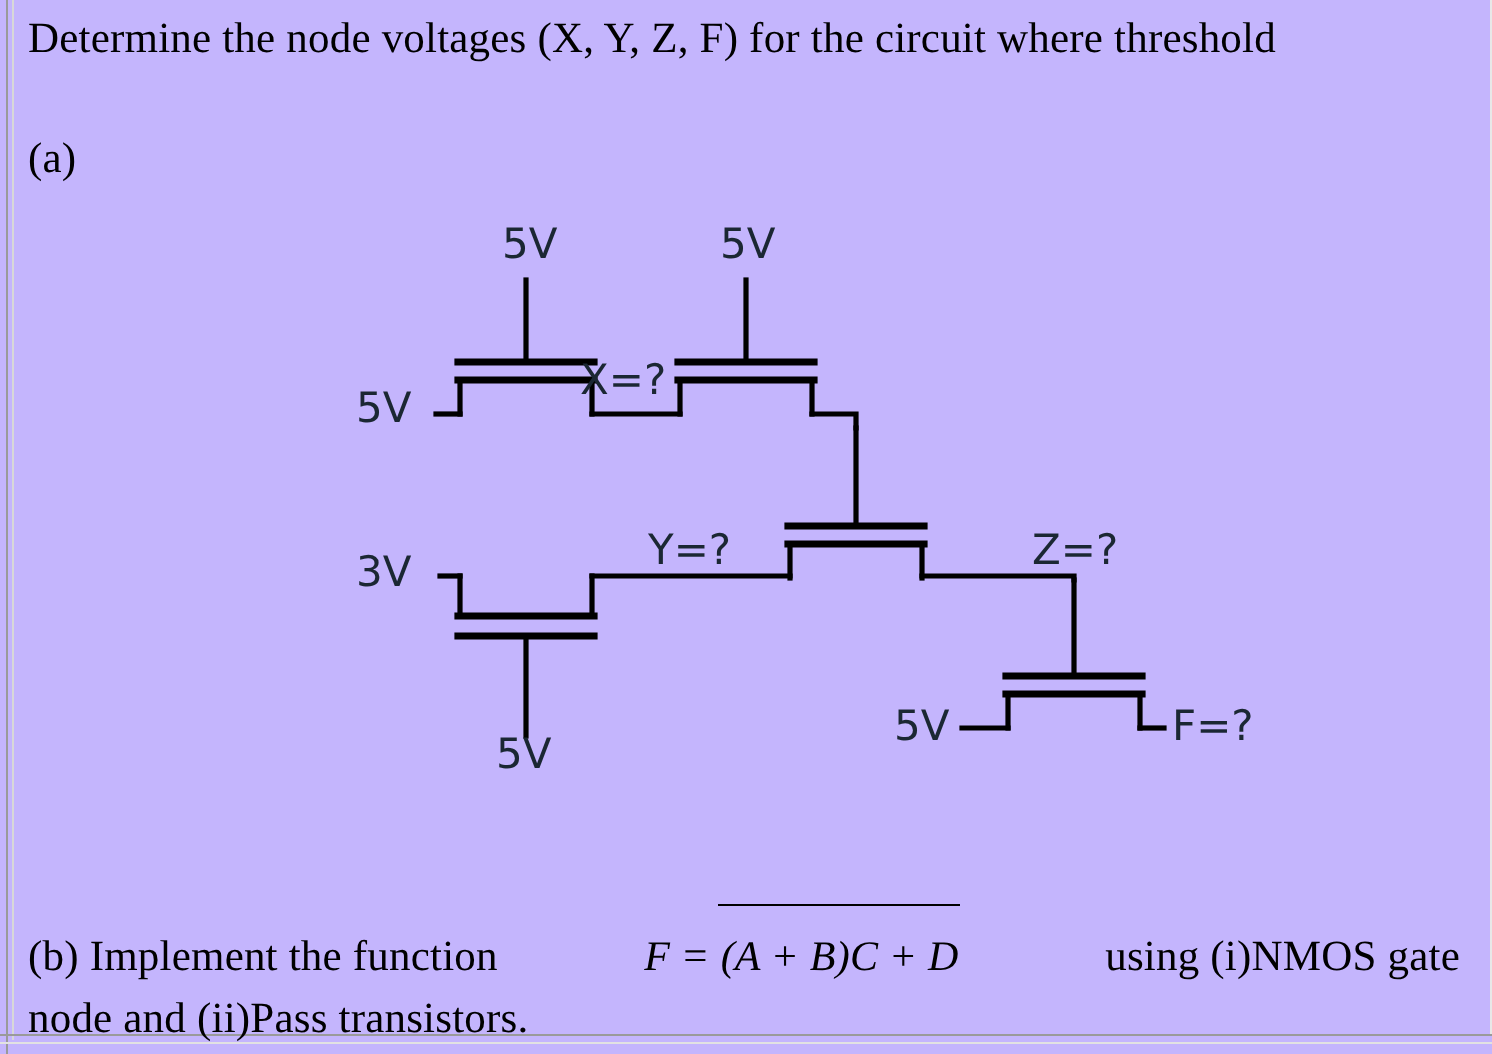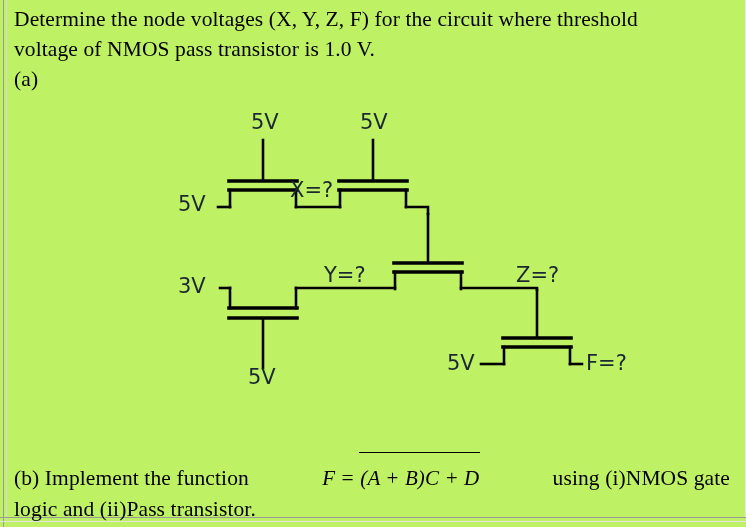--- a/index.html
+++ b/index.html
@@ -5,21 +5,21 @@
 <style>
   html, body {
     margin: 0;
     padding: 0;
     background: #ffffff;
   }
   #page {
     position: relative;
     width: 746px;
     height: 527px;
-    background: #bef264;
+    background: #c4b5fd;
     overflow: hidden;
     font-family: "Liberation Serif", "DejaVu Serif", serif;
   }
   
   .frame-left {
     position: absolute;
     left: 3px; top: 0; width: 1px; height: 527px;
     background: #9a9a9a;
   }
   .frame-left2 {
@@ -113,21 +113,20 @@
 <div id="page">
 
   <div class="frame-left"></div>
   <div class="frame-left2"></div>
   <div class="frame-right"></div>
   <div class="frame-bottom"></div>
   <div class="frame-bottom2"></div>
 
   <div class="prose" id="intro-text">
     <span class="ln">Determine the node voltages (X, Y, Z, F) for the circuit where threshold</span>
-    <span class="ln">voltage of NMOS pass transistor is 1.0 V.</span>
   </div>
 
   <div class="prose" id="part-a-label">(a)</div>
 
   <div id="circuit">
     <svg width="746" height="320" viewBox="0 0 746 320" xmlns="http://www.w3.org/2000/svg">
       <g id="wire-layer">
           <polyline points="218,111 230,111" fill="none" stroke="#000000" stroke-width="2.6" stroke-linecap="square" stroke-linejoin="miter"></polyline>
           <polyline points="296,111 340,111" fill="none" stroke="#000000" stroke-width="2.6" stroke-linecap="square" stroke-linejoin="miter"></polyline>
           <polyline points="406,111 428,111 428,118" fill="none" stroke="#000000" stroke-width="2.6" stroke-linecap="square" stroke-linejoin="miter"></polyline>
@@ -192,16 +191,16 @@
   <div class="prose" id="part-b-text">
     <span class="bline justified" style="display:flex; align-items:baseline; justify-content:space-between; width:716px;">
       <span>(b) Implement the function</span>
       <span style="white-space:nowrap;">
         <span class="mathvar">F</span>
         <span>=</span>
         <span class="mathvar overbar">(A + B)C + D</span>
       </span>
       <span>using (i)NMOS gate</span>
     </span>
-    <span class="bline">logic and (ii)Pass transistor.</span>
+    <span class="bline">node and (ii)Pass transistors.</span>
   </div>
 
 </div>
 
 </body></html>

